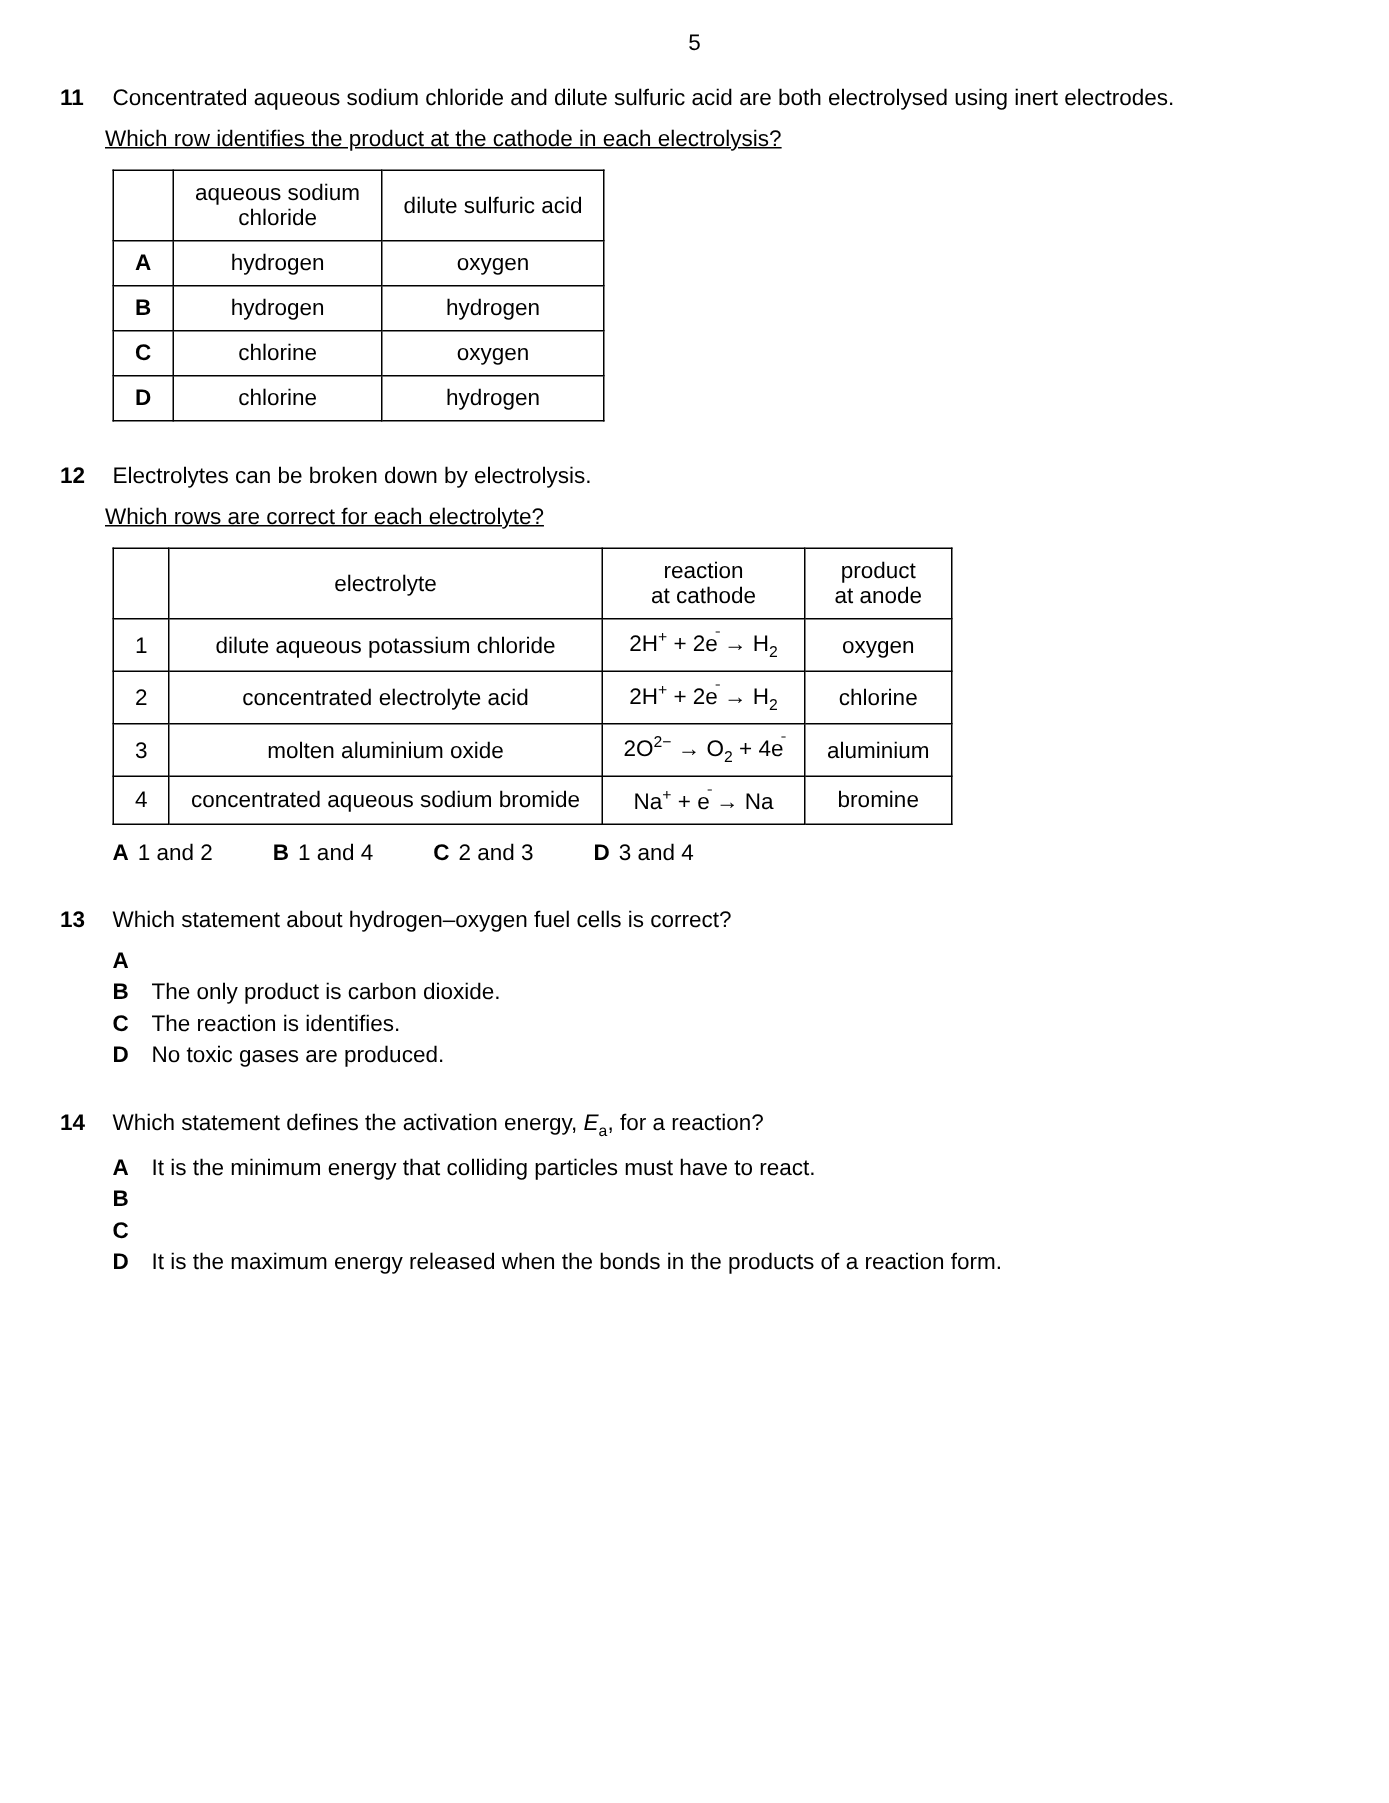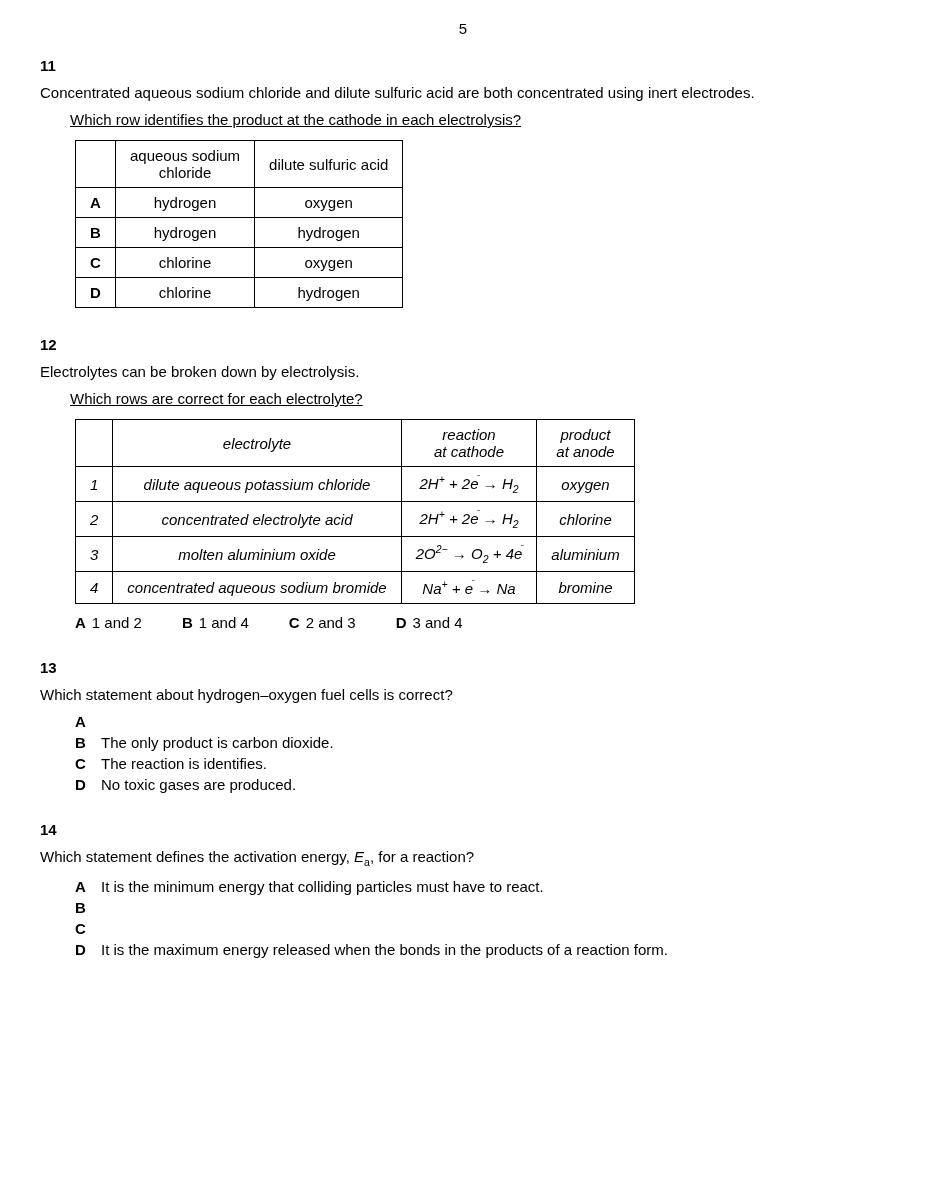--- a/index.html
+++ b/index.html
@@ -17,21 +17,20 @@
       font-size: 15px;
       margin-bottom: 20px;
     }
     .question-block {
       margin-bottom: 28px;
     }
     .question-header {
       display: flex;
       gap: 10px;
       margin-bottom: 10px;
-      flex-direction: column;
     }
     .question-num {
       font-weight: bold;
       min-width: 25px;
     }
     .question-text {
       flex: 1;
     }
     .sub-question {
       margin-left: 30px;
@@ -86,21 +85,21 @@
     .bold { font-weight: bold; }
   </style>
 </head>
 <body>
 
 <div class="page-number">5</div>
 
 <div class="question-block">
   <div class="question-header">
     <span class="question-num">11</span>
-    <span class="question-text">Concentrated aqueous sodium chloride and dilute sulfuric acid are both concentrated using inert electrodes.</span>
+    <span class="question-text">Concentrated aqueous sodium chloride and dilute sulfuric acid are both electrolysed using inert electrodes.</span>
   </div>
   <div class="sub-question">
     Which row identifies the product at the cathode in each electrolysis?
   </div>
   <table>
     <thead>
       <tr>
         <td style="border:1px solid #000; width:40px;"></td>
         <th>aqueous sodium<br>chloride</th>
         <th>dilute sulfuric acid</th>
@@ -132,21 +131,21 @@
 </div>
 
 <div class="question-block">
   <div class="question-header">
     <span class="question-num">12</span>
     <span class="question-text">Electrolytes can be broken down by electrolysis.</span>
   </div>
   <div class="sub-question">
     Which rows are correct for each electrolyte?
   </div>
-  <table style="margin-left:35px;font-style:italic;">
+  <table style="margin-left:35px;">
     <thead>
       <tr>
         <td style="border:1px solid #000; width:30px;"></td>
         <th>electrolyte</th>
         <th>reaction<br>at cathode</th>
         <th>product<br>at anode</th>
       </tr>
     </thead>
     <tbody>
       <tr>

